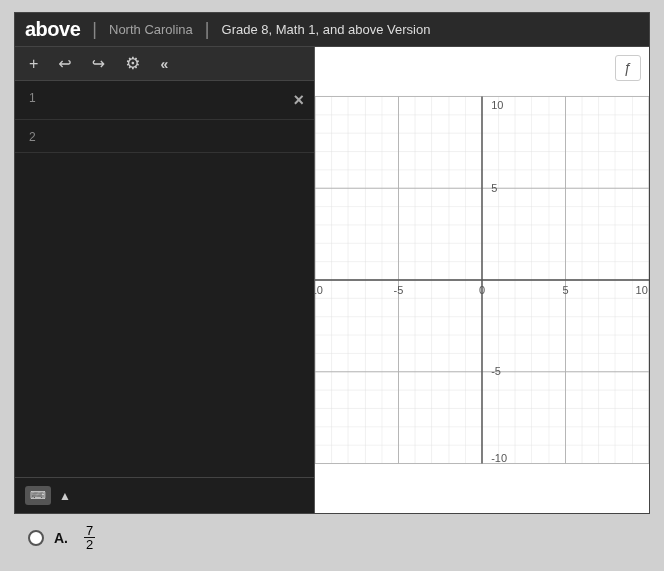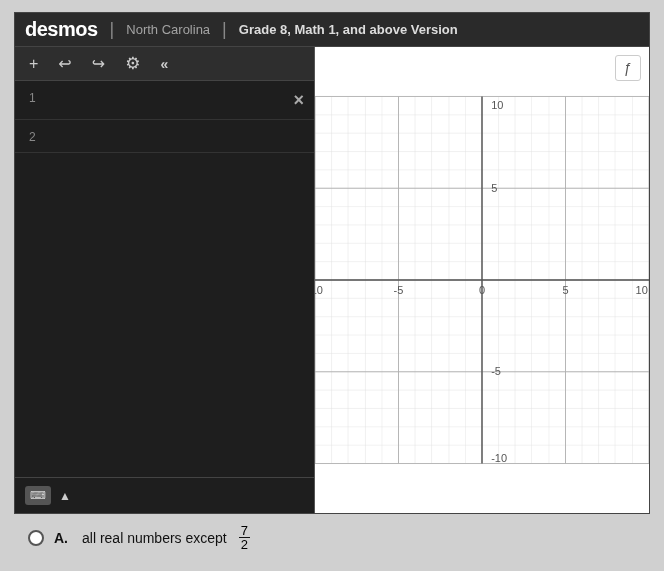--- a/index.html
+++ b/index.html
@@ -67,21 +67,20 @@
 
     .desmos-divider2 {
       color: #888;
       font-size: 18px;
       margin: 0 2px;
     }
 
     .desmos-grade {
       color: #ddd;
       font-size: 13px;
-      font-weight: bold;
     }
 
     .desmos-body {
       display: flex;
       flex: 1;
       overflow: hidden;
     }
 
     .desmos-sidebar {
       background: #1e1e1e;
@@ -254,21 +253,21 @@
   </style>
 </head>
 <body>
 
 <div class="outer-container">
 
 
   <div class="desmos-container">
 
     <div class="desmos-header">
-      <span class="desmos-logo">desmos</span>
+      <span class="desmos-logo">above</span>
       <span class="desmos-divider">|</span>
       <span class="desmos-state">North Carolina</span>
       <span class="desmos-divider2">|</span>
       <span class="desmos-grade">Grade 8, Math 1, and above Version</span>
     </div>
 
     <div class="desmos-body">
 
       <div class="desmos-sidebar">
 
@@ -383,20 +382,19 @@
           <text x="192" y="398" font-size="12" fill="#555" text-anchor="start">-10</text>
         </svg>
       </div>
 
     </div>
   </div>
 
   <div class="answer-row">
     <span class="radio-circle"></span>
     <span class="answer-label">A.</span>
-    <span class="answer-text">all real numbers except</span>
     <span class="fraction">
       <span class="num">7</span>
       <span class="den">2</span>
     </span>
   </div>
 
 </div>
 
 </body></html>

